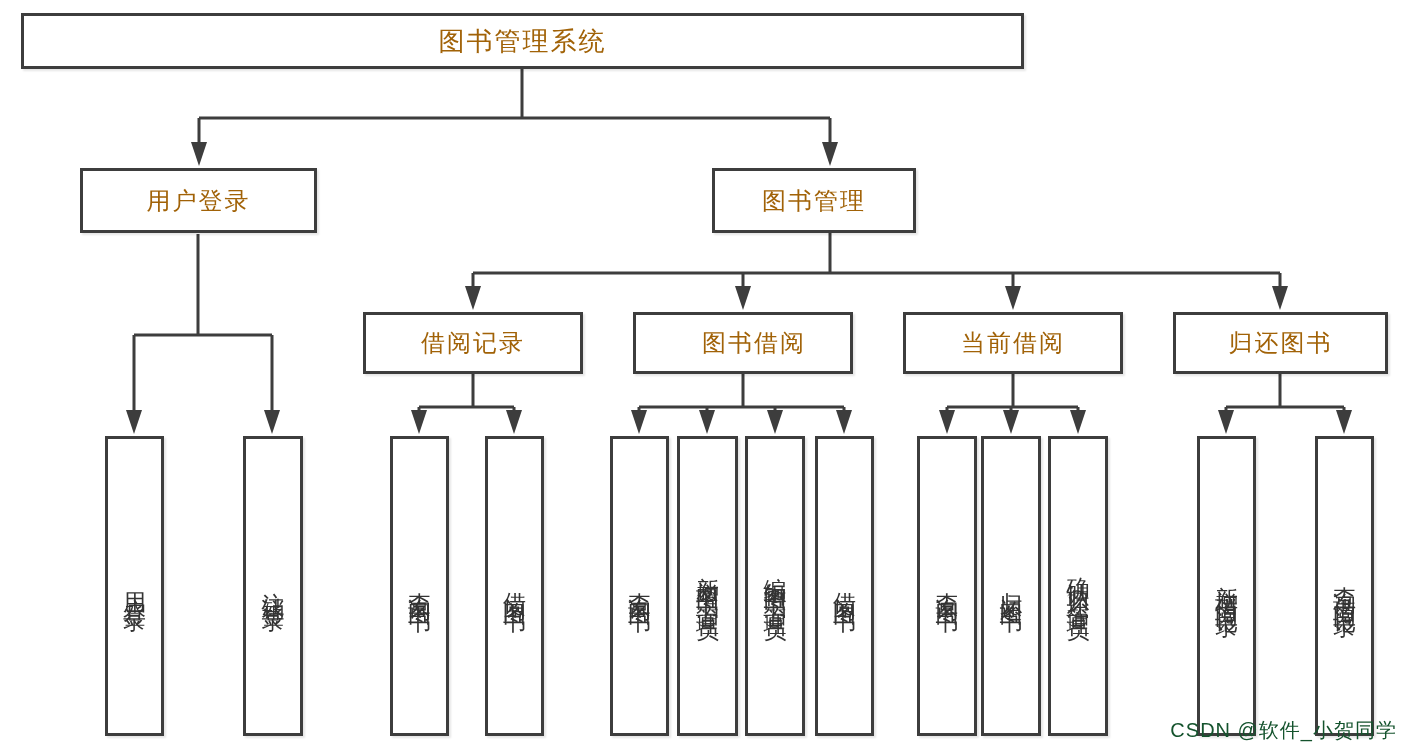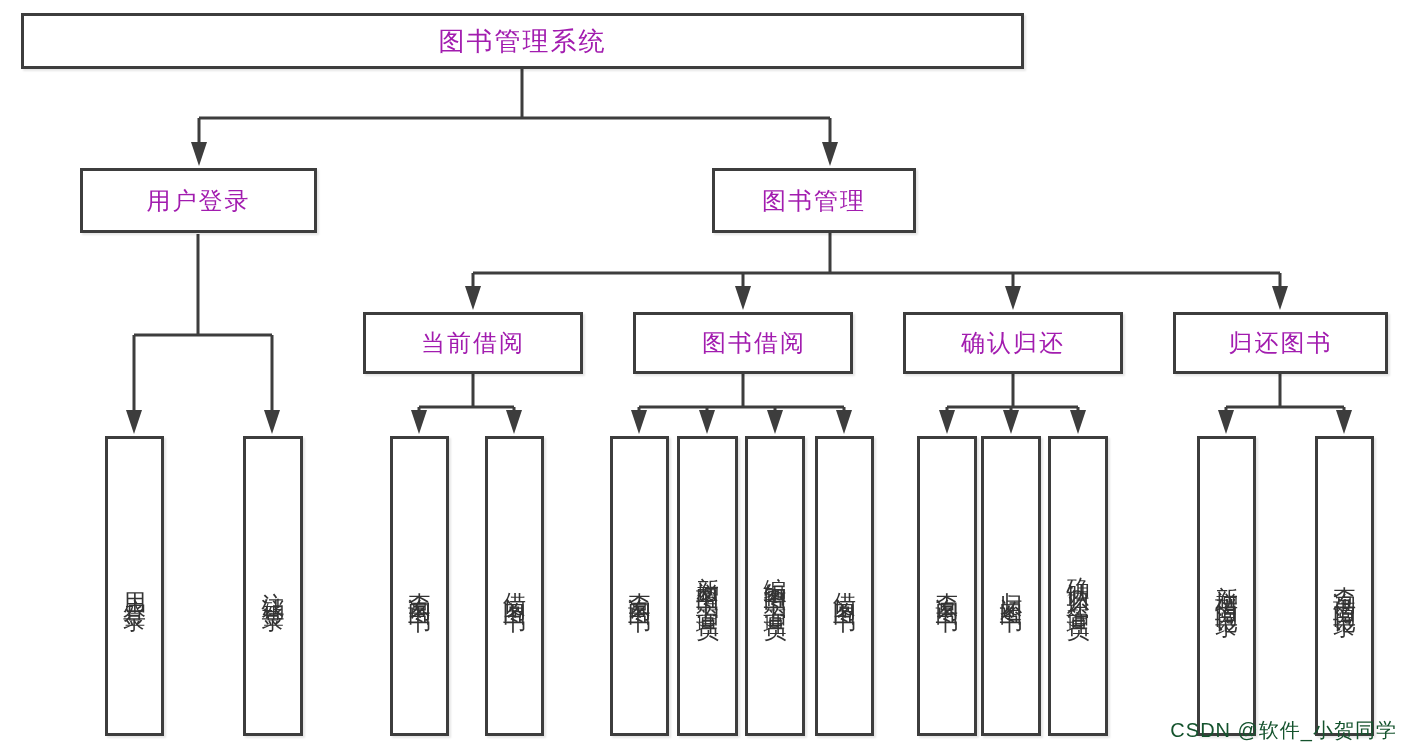--- a/index.html
+++ b/index.html
@@ -18,21 +18,21 @@
     pointer-events: none;
   }
   .hnode {
     position: absolute;
     box-sizing: border-box;
     border: 3px solid #3d3d3d;
     background: #ffffff;
     display: flex;
     align-items: center;
     justify-content: center;
-    color: #a21caf;
+    color: #a16207;
     letter-spacing: 2px;
     box-shadow: 2px 2px 2px rgba(0,0,0,0.10);
     white-space: nowrap;
   }
   .hnode.root  { font-size: 26px; }
   .hnode.level { font-size: 24px; }
   .vnode {
     position: absolute;
     box-sizing: border-box;
     top: 436px;
@@ -104,23 +104,23 @@
     <path class="line" d="M1280 373 V407 M1226 407 H1344 M1226 407 V411 M1344 407 V411"></path>
     <polygon class="arrow" points="1218,410 1234,410 1226,434"></polygon>
     <polygon class="arrow" points="1336,410 1352,410 1344,434"></polygon>
   </svg>
 
   <div class="hnode root" style="left:21px; top:13px; width:1003px; height:56px;">图书管理系统</div>
 
   <div class="hnode level" style="left:80px; top:168px; width:237px; height:65px;">用户登录</div>
   <div class="hnode level" style="left:712px; top:168px; width:204px; height:65px;">图书管理</div>
 
-  <div class="hnode level" style="left:363px; top:312px; width:220px; height:62px;">当前借阅</div>
+  <div class="hnode level" style="left:363px; top:312px; width:220px; height:62px;">借阅记录</div>
   <div class="hnode level" style="left:633px; top:312px; width:220px; height:62px;padding-left:22px;">图书借阅</div>
-  <div class="hnode level" style="left:903px; top:312px; width:220px; height:62px;">确认归还</div>
+  <div class="hnode level" style="left:903px; top:312px; width:220px; height:62px;">当前借阅</div>
   <div class="hnode level" style="left:1173px; top:312px; width:215px; height:62px;">归还图书</div>
 
   <div class="vnode" style="left:105px; width:59px;">
     <span class="vtext">用户登录</span>
   </div>
   <div class="vnode" style="left:243px; width:60px;">
     <span class="vtext">注销登录</span>
   </div>
 
   <div class="vnode" style="left:390px; width:59px;">

